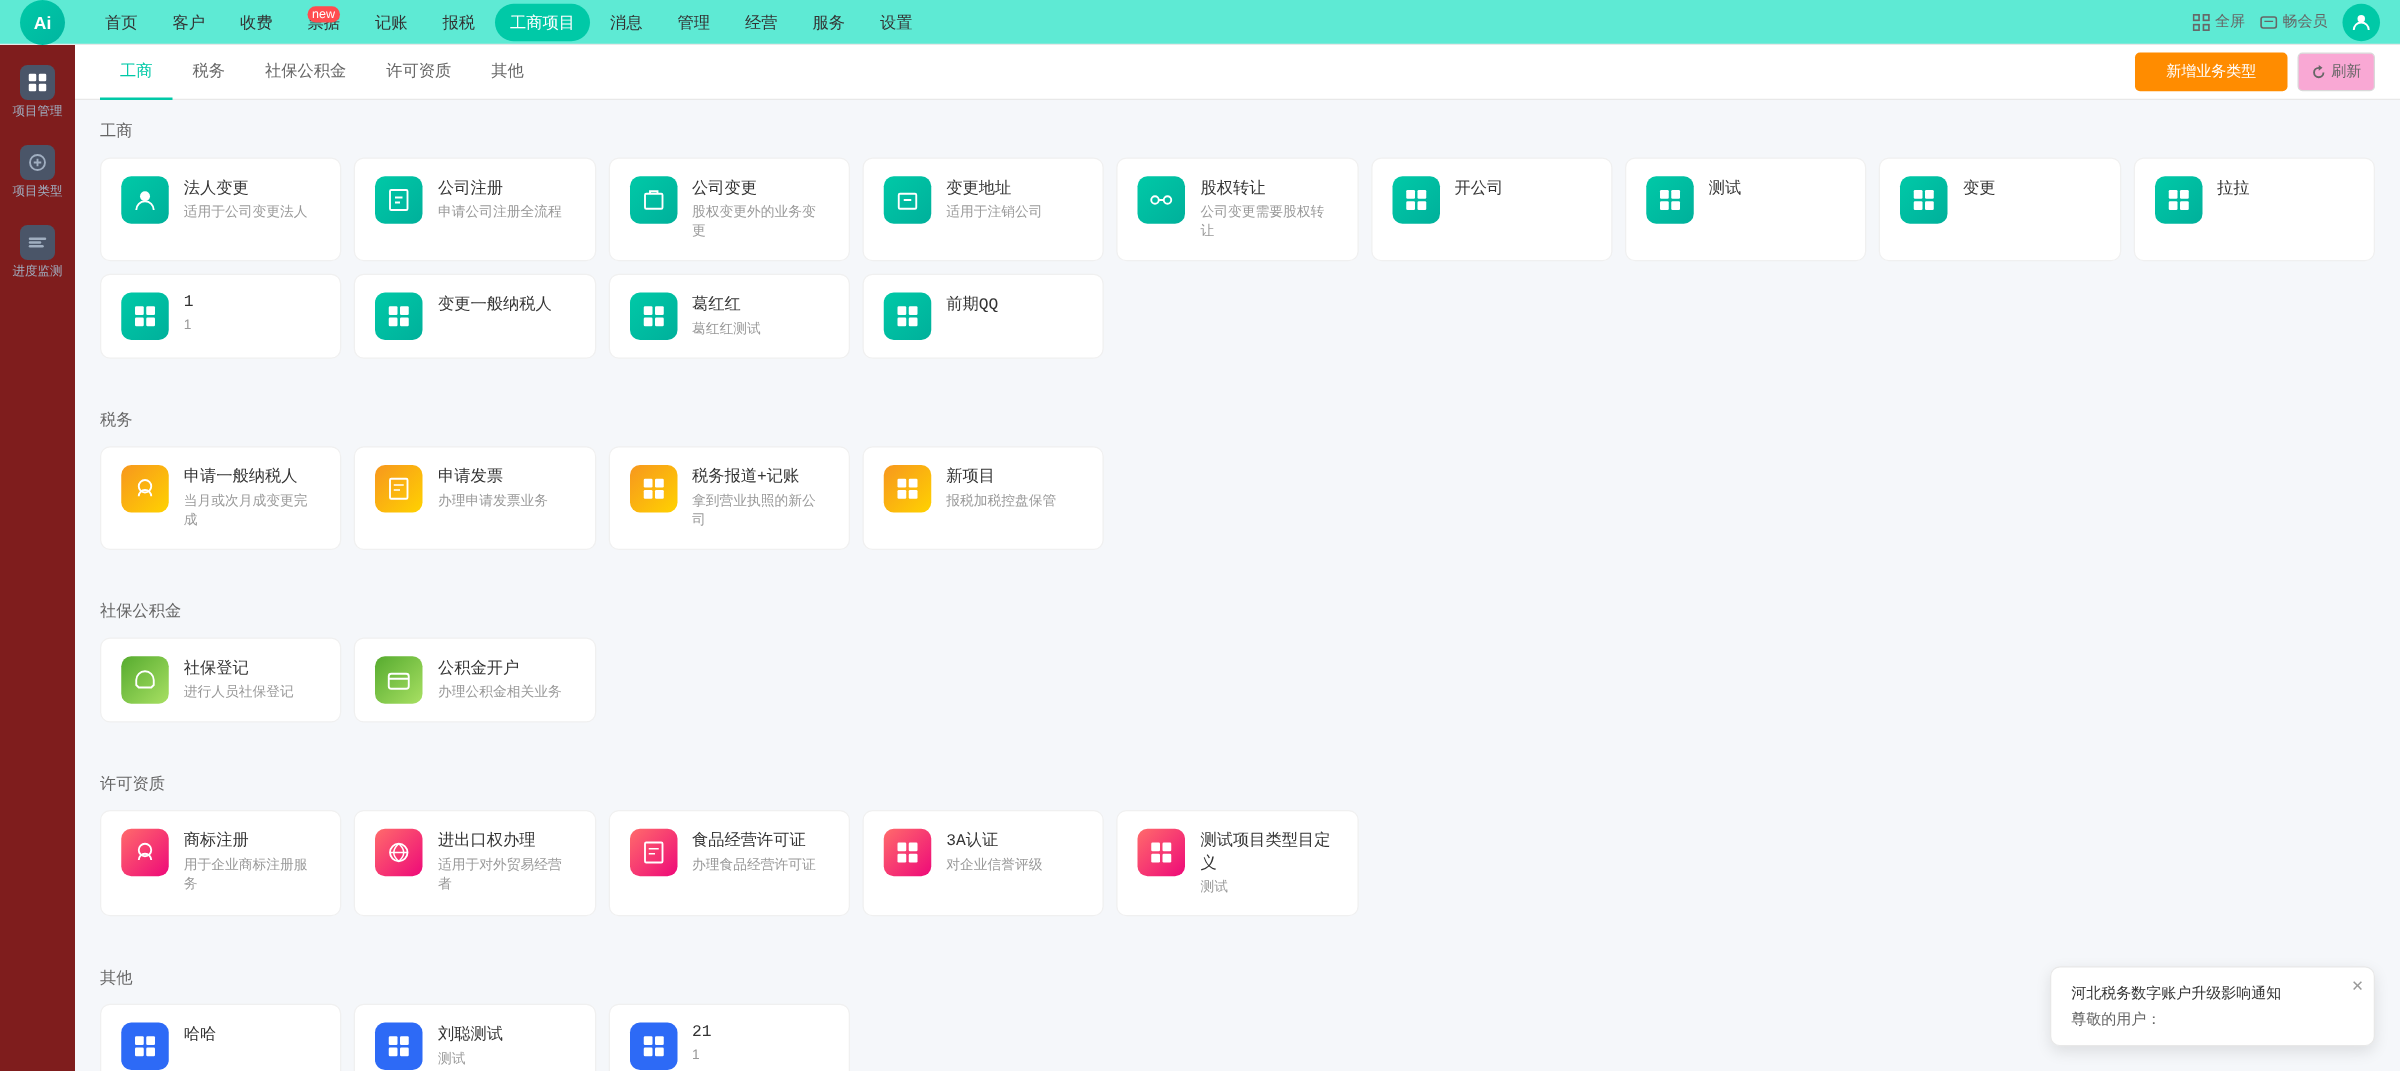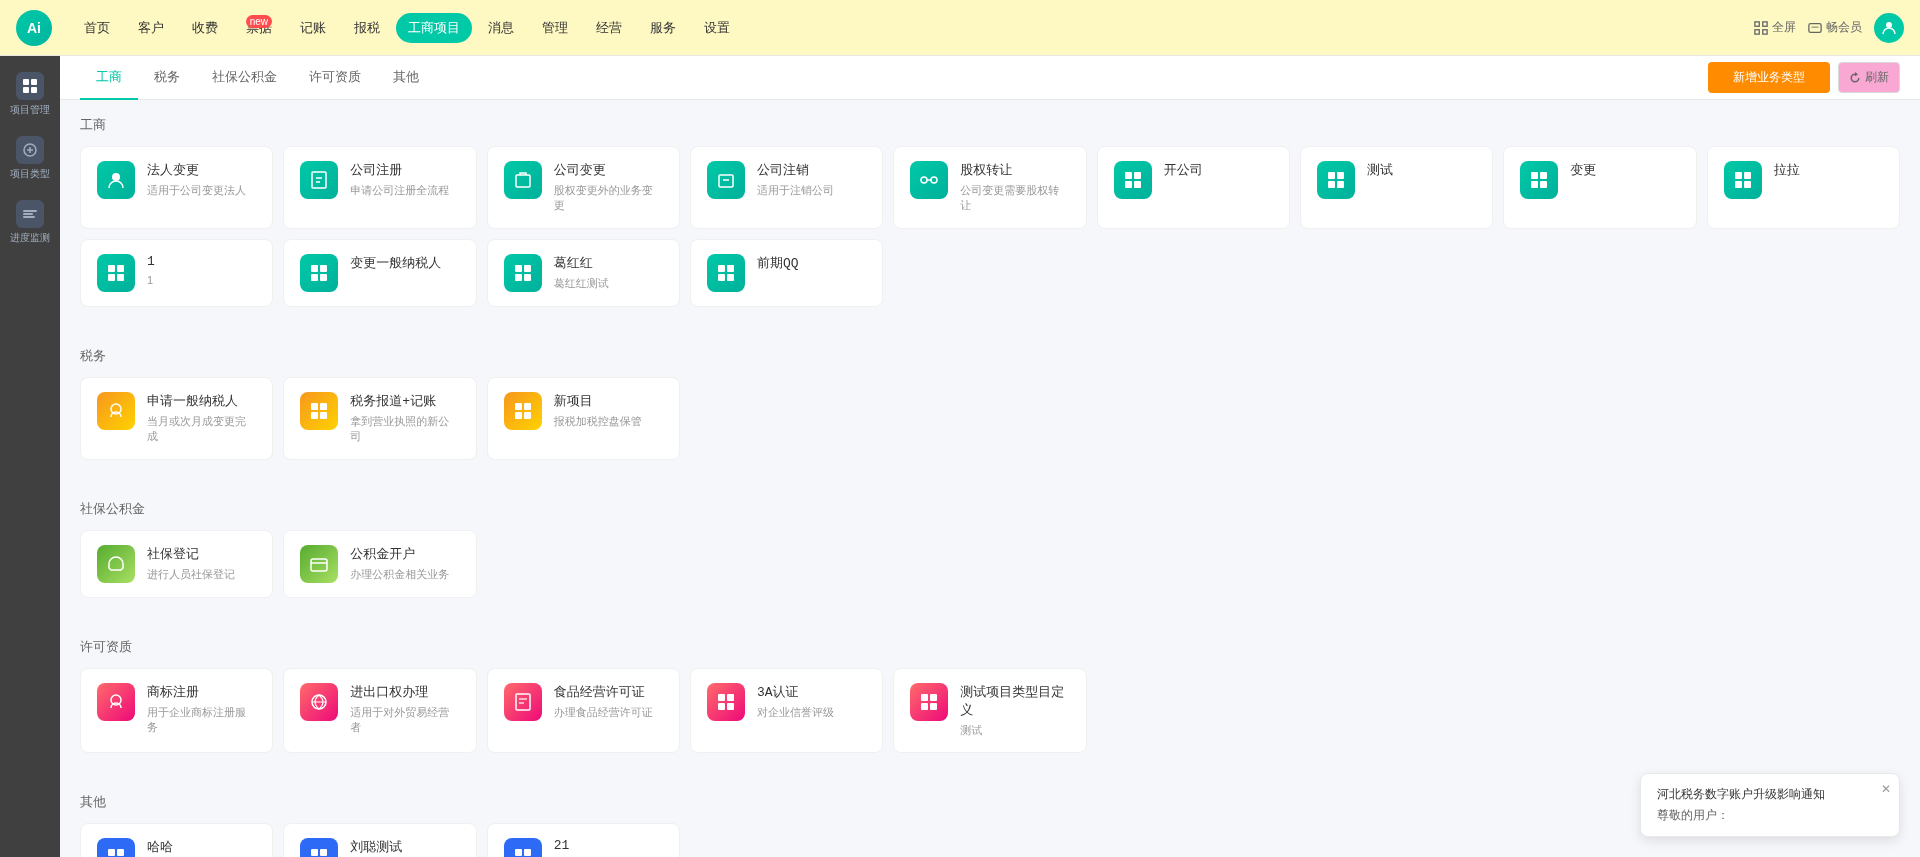--- a/index.html
+++ b/index.html
@@ -1,33 +1,33 @@
 <!DOCTYPE html>
 <html><head>
   <meta charset="utf-8">
   <style>
     * { box-sizing: border-box; margin: 0; padding: 0; }
     body { font-family: "Microsoft YaHei", "PingFang SC", sans-serif; font-size: 13px; background: #f5f5f5; color: #333; display: flex; flex-direction: column; height: 100vh; overflow: hidden; }
 
     
-    .top-nav { background: #fef9c3; height: 56px; display: flex; align-items: center; border-bottom: 1px solid #e8e8e8; padding: 0 16px; flex-shrink: 0; justify-content: flex-end; }
+    .top-nav { background: #5eead4; height: 36px; display: flex; align-items: center; border-bottom: 1px solid #e8e8e8; padding: 0 16px; flex-shrink: 0; justify-content: flex-end; }
     .logo { width: 36px; height: 36px; background: linear-gradient(135deg, #00c9a7, #00b5a0); border-radius: 50%; display: flex; align-items: center; justify-content: center; color: #fff; font-weight: bold; font-size: 14px; margin-right: 20px; }
     .nav-items { display: flex; gap: 4px; flex: 1; align-items: center; }
     .nav-item { padding: 6px 12px; font-size: 13px; color: #333; cursor: pointer; border-radius: 4px; position: relative; }
     .nav-item.active { background: #00c9a7; color: #fff; border-radius: 20px; }
     .nav-badge { background: #ff4d4f; color: #fff; font-size: 10px; padding: 1px 4px; border-radius: 8px; position: absolute; top: 2px; right: 12px; }
     .nav-right { display: flex; align-items: center; gap: 12px; margin-left: auto; }
     .nav-right-btn { display: flex; align-items: center; gap: 4px; font-size: 12px; color: #666; cursor: pointer; }
     .avatar { width: 30px; height: 30px; background: #00c9a7; border-radius: 50%; display: flex; align-items: center; justify-content: center; color: #fff; font-size: 12px; }
 
     
     .main-layout { display: flex; flex: 1; overflow: hidden; }
 
     
-    .sidebar { width: 60px; background: #404040; display: flex; flex-direction: column; align-items: center; padding-top: 8px; gap: 4px; flex-shrink: 0; }
+    .sidebar { width: 60px; background: #7f1d1d; display: flex; flex-direction: column; align-items: center; padding-top: 8px; gap: 4px; flex-shrink: 0; }
     .sidebar-item { display: flex; flex-direction: column; align-items: center; padding: 8px 4px; cursor: pointer; color: #a0aec0; font-size: 11px; gap: 4px; width: 100%; }
     .sidebar-icon { width: 28px; height: 28px; background: #4a5568; border-radius: 6px; display: flex; align-items: center; justify-content: center; }
 
     
     .content { flex: 1; overflow-y: auto; background: #f5f7fa; }
     .content-header { background: #fff; border-bottom: 1px solid #e8e8e8; display: flex; align-items: center; padding: 0 20px; height: 44px; }
     .tab-item { padding: 12px 16px; font-size: 13px; color: #666; cursor: pointer; border-bottom: 2px solid transparent; height: 44px; display: flex; align-items: center; }
     .tab-item.active { color: #00c9a7; border-bottom-color: #00c9a7; font-weight: 500; }
     .header-actions { margin-left: auto; display: flex; gap: 8px; }
     .btn-new-type { background: #ff8c00; color: #fff; border: none; border-radius: 4px; padding: 6px 25px; font-size: 12px; cursor: pointer; }
@@ -200,21 +200,21 @@
           </div>
         </div>
         <div class="card">
           <div class="card-icon ic-teal">
             <svg width="20" height="20" viewBox="0 0 20 20" fill="none">
                 <rect x="3" y="5" width="14" height="12" rx="1" stroke="#fff" stroke-width="1.5" fill="none"></rect>
                 <line x1="7" y1="10" x2="13" y2="10" stroke="#fff" stroke-width="1.5"></line>
               </svg>
           </div>
           <div class="card-info">
-            <div class="card-title">公司注销</div>
+            <div class="card-title">变更地址</div>
             <div class="card-desc">适用于注销公司</div>
           </div>
         </div>
         <div class="card">
           <div class="card-icon ic-teal">
             <svg width="20" height="20" viewBox="0 0 20 20" fill="none">
                 <circle cx="5" cy="10" r="3" stroke="#fff" stroke-width="1.5" fill="none"></circle>
                 <circle cx="15" cy="10" r="3" stroke="#fff" stroke-width="1.5" fill="none"></circle>
                 <line x1="8" y1="10" x2="12" y2="10" stroke="#fff" stroke-width="1.5"></line>
               </svg>
@@ -340,20 +340,33 @@
         <div class="card">
           <div class="card-icon ic-orange">
             <svg width="20" height="20" viewBox="0 0 20 20" fill="none">
                 <circle cx="10" cy="8" r="5" stroke="#fff" stroke-width="1.5" fill="none"></circle>
                 <path d="M5 16c0-2.8 2.2-5 5-5s5 2.2 5 5" stroke="#fff" stroke-width="1.5" fill="none"></path>
               </svg>
           </div>
           <div class="card-info">
             <div class="card-title">申请一般纳税人</div>
             <div class="card-desc">当月或次月成变更完成</div>
+          </div>
+        </div>
+        <div class="card">
+          <div class="card-icon ic-orange">
+            <svg width="20" height="20" viewBox="0 0 20 20" fill="none">
+                <rect x="3" y="2" width="14" height="16" rx="1" stroke="#fff" stroke-width="1.5" fill="none"></rect>
+                <line x1="6" y1="7" x2="14" y2="7" stroke="#fff" stroke-width="1.2"></line>
+                <line x1="6" y1="11" x2="11" y2="11" stroke="#fff" stroke-width="1.2"></line>
+              </svg>
+          </div>
+          <div class="card-info">
+            <div class="card-title">申请发票</div>
+            <div class="card-desc">办理申请发票业务</div>
           </div>
         </div>
         <div class="card">
           <div class="card-icon ic-orange">
             <svg width="20" height="20" viewBox="0 0 20 20" fill="none">
                 <rect x="2" y="2" width="7" height="7" rx="1" fill="#fff"></rect>
                 <rect x="11" y="2" width="7" height="7" rx="1" fill="#fff"></rect>
                 <rect x="2" y="11" width="7" height="7" rx="1" fill="#fff"></rect>
                 <rect x="11" y="11" width="7" height="7" rx="1" fill="#fff"></rect>
               </svg>

